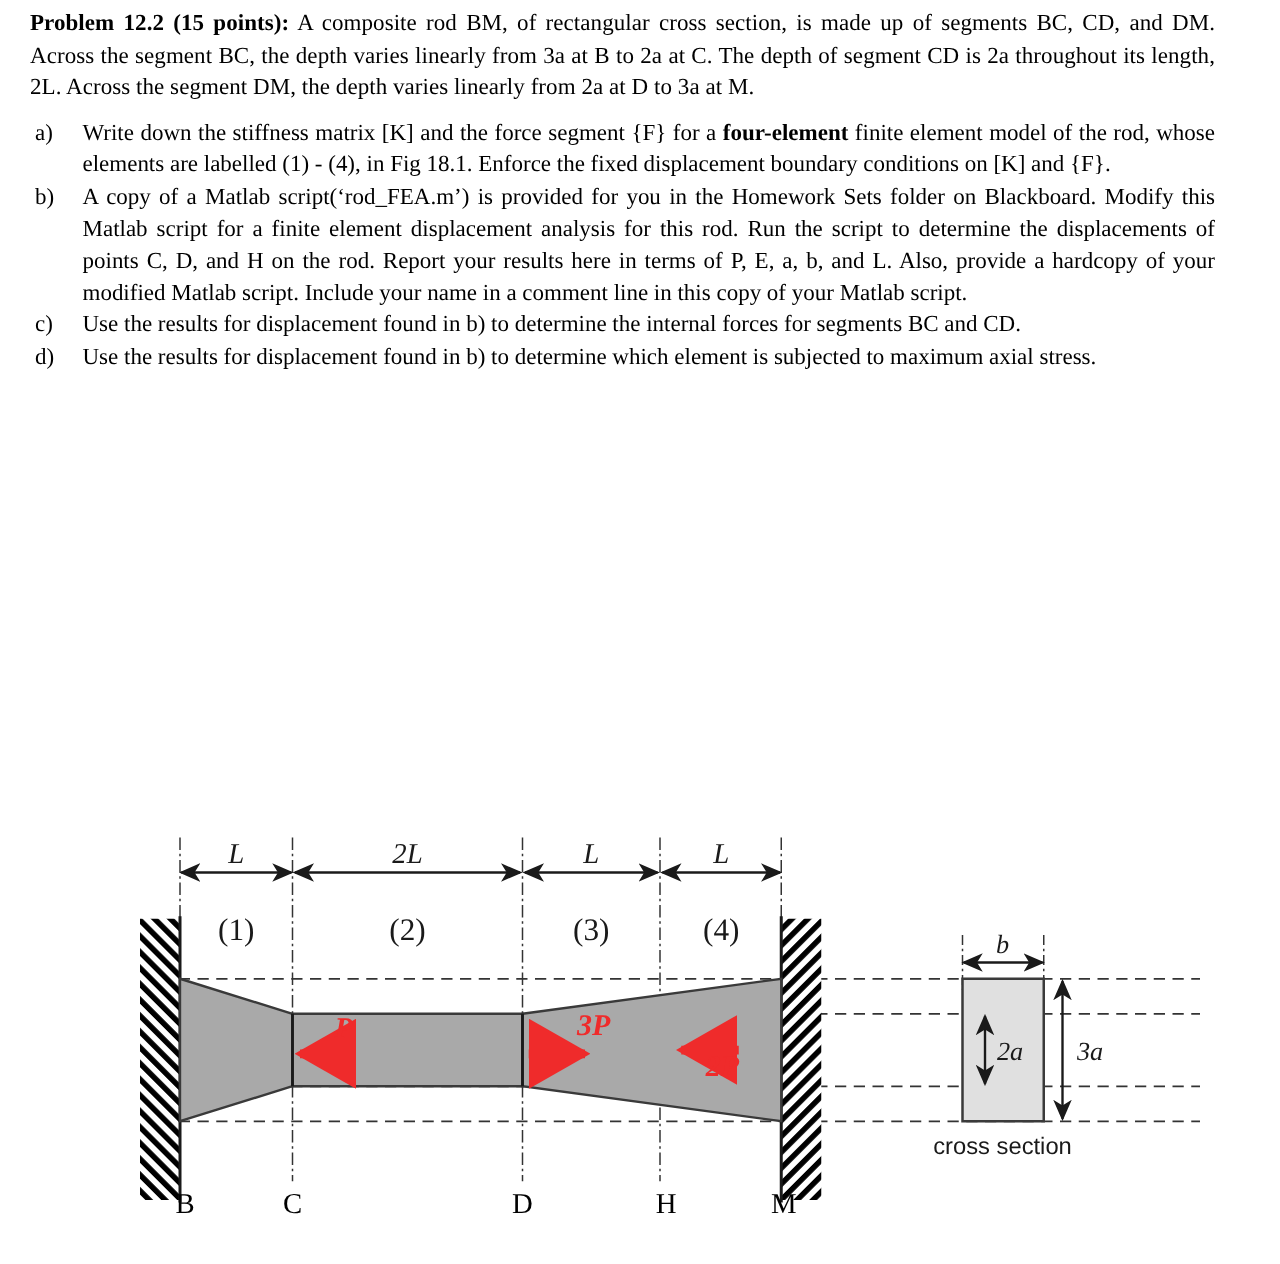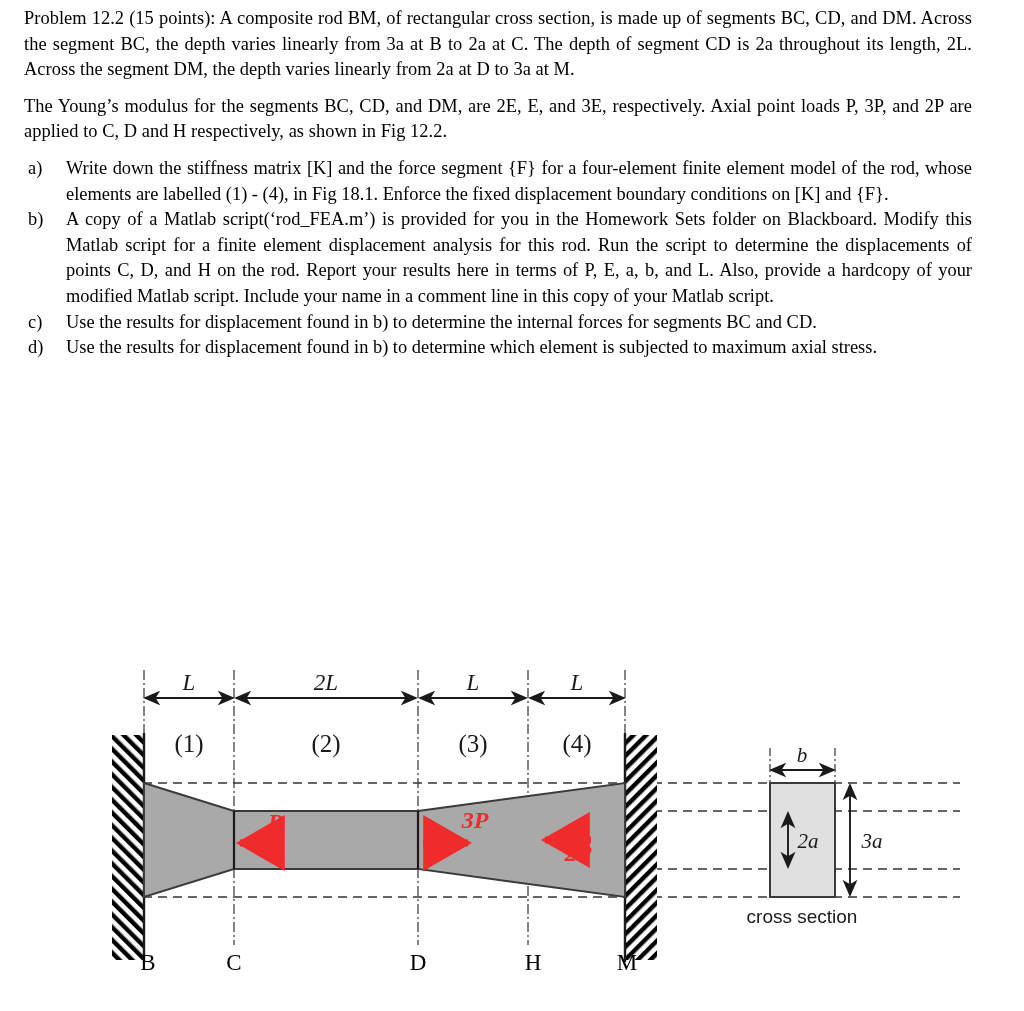--- a/index.html
+++ b/index.html
@@ -24,21 +24,21 @@
     top: 6px;
     width: 948px;
   }
   .para {
     font-size: 18.4px;
     line-height: 25.6px;
     text-align: justify;
     margin: 0 0 11px 0;
     letter-spacing: 0.05px;
   }
-  .bold { font-weight: normal; }
+  .bold { font-weight: bold; }
 
   
   .list {
     margin: 0;
     padding: 0;
     list-style: none;
   }
   .list li {
     position: relative;
     padding-left: 42px;
@@ -65,21 +65,20 @@
   }
   .figure svg { display: block; }
 </style>
 </head>
 <body>
 
 <div class="textblock">
 
   <p class="para"><span class="bold">Problem 12.2 (15 points):</span><span> A composite rod BM, of rectangular cross section, is made up of segments BC, CD, and DM. Across the segment BC, the depth varies linearly from 3a at B to 2a at C. The depth of segment CD is 2a throughout its length, 2L. Across the segment DM, the depth varies linearly from 2a at D to 3a at M.</span></p>
 
-  <p class="para">The Young’s modulus for the segments BC, CD, and DM, are 2E, E, and 3E, respectively. Axial point loads P, 3P, and 2P are applied to C, D and H respectively, as shown in Fig 12.2.</p>
 
   <ul class="list">
     <li>
       <span class="marker">a)</span>
       <span>Write down the stiffness matrix [K] and the force segment {F} for a </span><span class="bold">four-element</span><span> finite element model of the rod, whose elements are labelled (1) - (4), in Fig 18.1. Enforce the fixed displacement boundary conditions on [K] and {F}.</span>
     </li>
     <li>
       <span class="marker">b)</span>
       <span>A copy of a Matlab script(‘rod_FEA.m’) is provided for you in the Homework Sets folder on Blackboard. Modify this Matlab script for a finite element displacement analysis for this rod. Run the script to determine the displacements of points C, D, and H on the rod. Report your results here in terms of P, E, a, b, and L. Also, provide a hardcopy of your modified Matlab script. Include your name in a comment line in this copy of your Matlab script.</span>
     </li>

